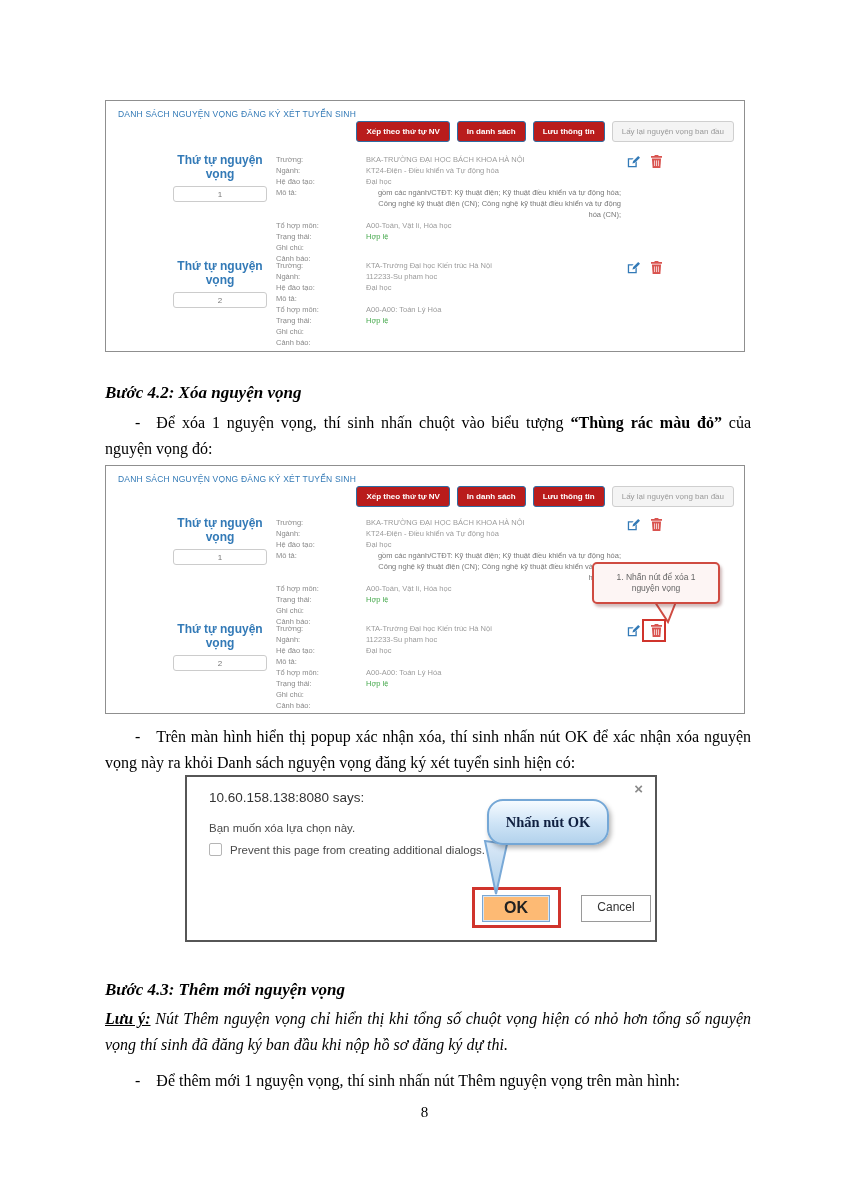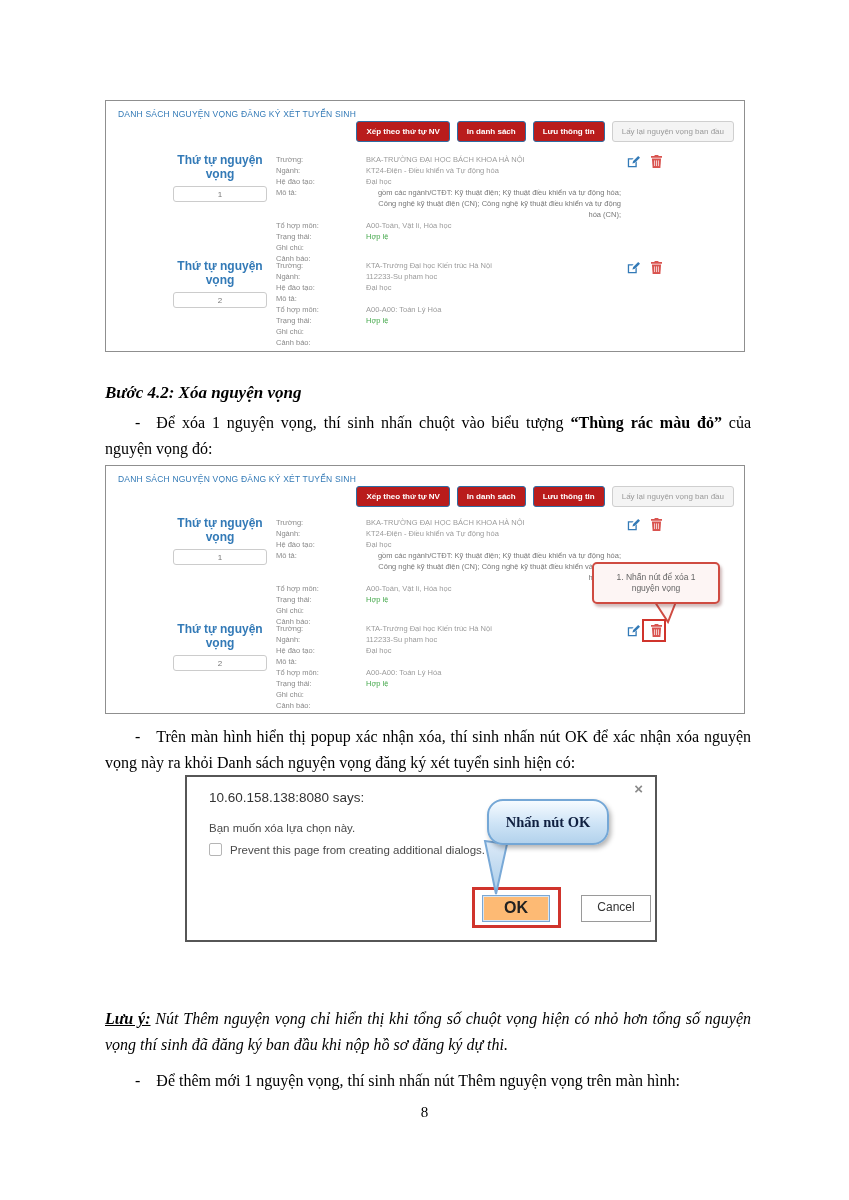--- a/index.html
+++ b/index.html
@@ -354,17 +354,18 @@
       <defs>
           <linearGradient id="bt" x1="0" y1="0" x2="0" y2="1">
             <stop offset="0" stop-color="#dceaf8"></stop>
             <stop offset="1" stop-color="#a9cce9"></stop>
           </linearGradient>
         </defs>
       <polygon points="6,1 28,4 17,54" fill="url(#bt)" stroke="#79a9d7" stroke-width="2"></polygon>
     </svg>
   </section>
 
+  <h2 class="step" style="top:980px;">Bước 4.3: Thêm mới nguyện vọng</h2>
   <p class="para" style="top:1006px;"><span class="note-label">Lưu ý:</span><span class="note-rest"> Nút Thêm nguyện vọng chỉ hiển thị khi tổng số chuột vọng hiện có nhỏ hơn tổng số nguyện vọng thí sinh đã đăng ký ban đầu khi nộp hồ sơ đăng ký dự thi.</span></p>
   <p class="para bullet" style="top:1068px;"><span class="dash">-</span><span>Để thêm mới 1 nguyện vọng, thí sinh nhấn nút Thêm nguyện vọng trên màn hình:</span></p>
 
   <div class="pagenum">8</div>
 </div>
 
 </body></html>

